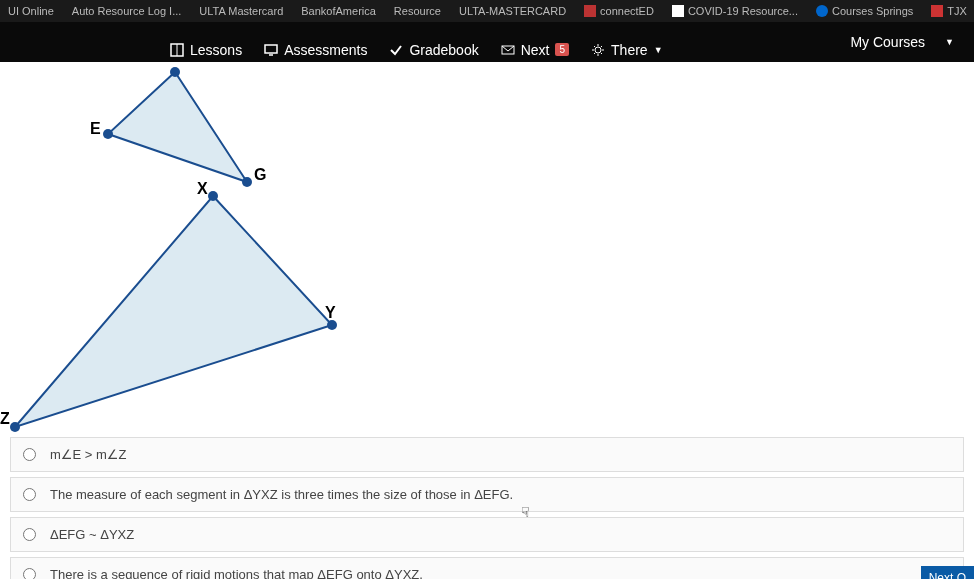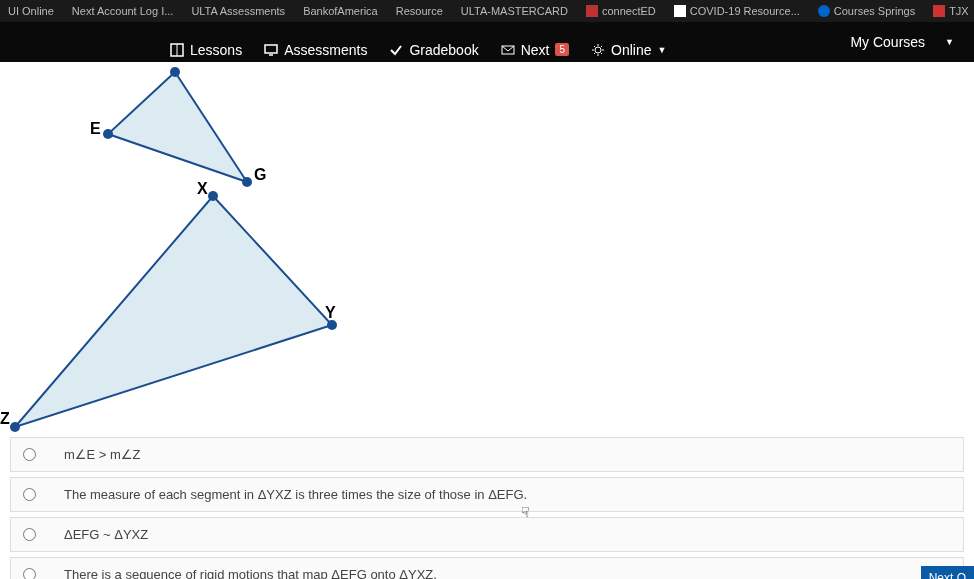--- a/index.html
+++ b/index.html
@@ -41,21 +41,21 @@
   height: 370px;
   background: #fff;
 }
 .diagram-area svg { position: absolute; top: 0; left: 0; }
 .vlabel { position: absolute; font-weight: bold; font-size: 16px; color: #000; }
 
 .answers { padding: 0 6px 0 6px; }
 .answer-row {
   display: flex;
   align-items: center;
-  gap: 28px;
+  gap: 14px;
   padding: 9px 12px;
   margin: 5px 4px;
   background: #fafafa;
   border: 1px solid #ddd;
   font-size: 13px;
   color: #444;
 }
 .answer-row input[type=radio] { cursor: pointer; }
 .answer-row label { cursor: pointer; }
 
@@ -79,24 +79,24 @@
 }
 </style>
 </head>
 <body>
 
 <div class="browser-bookmarks">
   <span class="bm">
       <span>UI Online</span>
     </span>
   <span class="bm">
-      <span>Next Account Log I...</span>
-    </span>
-  <span class="bm">
-      <span>ULTA Assessments</span>
+      <span>Auto Resource Log I...</span>
+    </span>
+  <span class="bm">
+      <span>ULTA Mastercard</span>
     </span>
   <span class="bm">
       <span>BankofAmerica</span>
     </span>
   <span class="bm">
       <span>Resource</span>
     </span>
   <span class="bm">
       <span>ULTA-MASTERCARD</span>
     </span>
@@ -146,21 +146,21 @@
           <path d="M1 3 L7 8 L13 3" fill="none" stroke="#fff"></path>
         </svg>
       <span>Next</span>
       <span class="badge">5</span>
     </span>
     <span class="nav-item">
       <svg width="14" height="14">
           <circle cx="7" cy="7" r="3" fill="none" stroke="#fff"></circle>
           <path d="M7 1 L7 3 M7 11 L7 13 M1 7 L3 7 M11 7 L13 7 M3 3 L4 4 M10 10 L11 11 M3 11 L4 10 M10 4 L11 3" stroke="#fff"></path>
         </svg>
-      <span>Online</span>
+      <span>There</span>
       <span class="caret">▼</span>
     </span>
   </div>
   <div class="nav-right">
     <span>My Courses</span>
     <span class="caret">▼</span>
   </div>
 </div>
 
 <div class="content">

